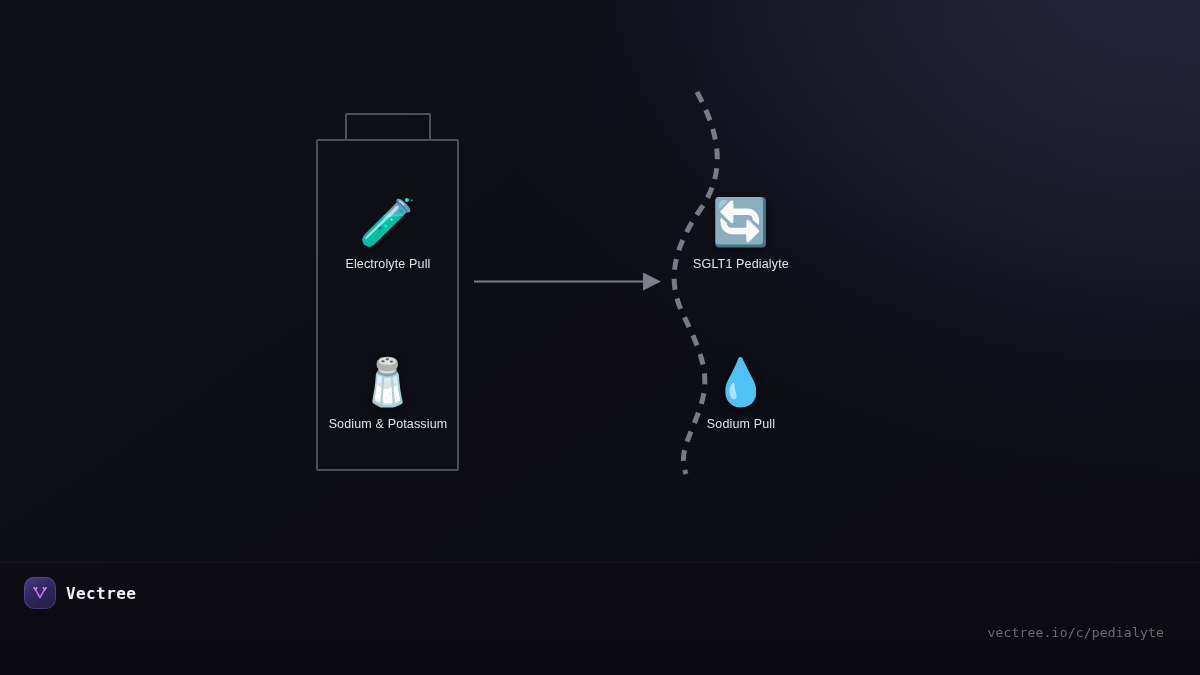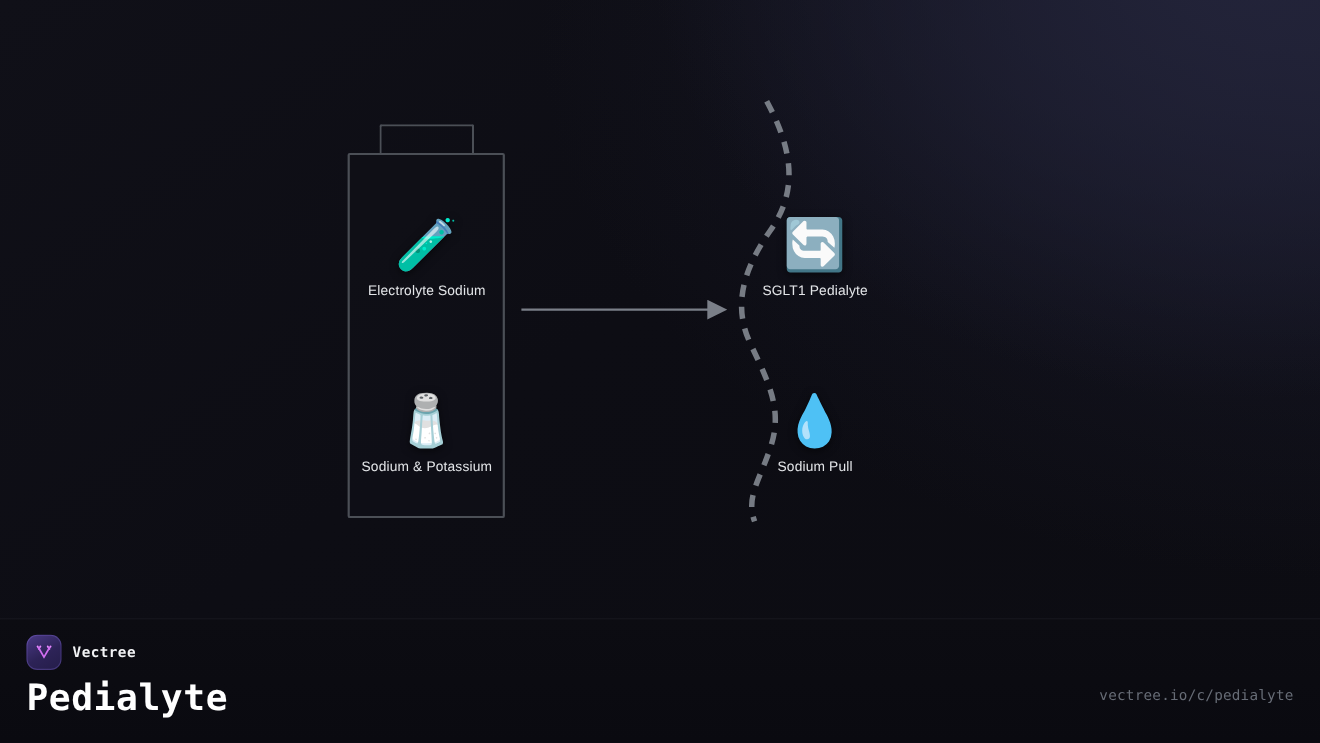--- a/index.html
+++ b/index.html
@@ -115,39 +115,39 @@
     height: 32px;
     border-radius: 10px;
     background: linear-gradient(150deg, #4b3a86 0%, #2d2357 55%, #241d49 100%);
     box-shadow: inset 0 0 0 1px rgba(160,130,255,.25);
     display: flex;
     align-items: center;
     justify-content: center;
   }
   #brand-name {
     font-family: "DejaVu Sans Mono", "Liberation Mono", monospace;
-    font-size: 13px;
+    font-size: 16px;
     font-weight: bold;
     color: #f2f3f5;
     letter-spacing: .4px;
   }
   #page-title {
     position: absolute;
     left: 24px;
     top: 52px;
     font-family: "DejaVu Sans Mono", "Liberation Mono", monospace;
     font-size: 33px;
     font-weight: bold;
     color: #ffffff;
     letter-spacing: .5px;
     line-height: 38px;
   }
   #footer-url {
     position: absolute;
-    right: 24px;
+    right: 36px;
     top: 62px;
     font-family: "DejaVu Sans Mono", "Liberation Mono", monospace;
     font-size: 13px;
     color: #676c76;
     letter-spacing: .2px;
   }
 </style>
 </head>
 <body>
 
@@ -172,21 +172,21 @@
     </svg>
 
     <div class="group-tab" style="left:345px; top:113px; width:86px; height:28px;">
       <span class="group-tab-label"></span>
     </div>
 
     <div class="group-box" style="left:316px; top:139px; width:143px; height:332px;"></div>
 
     <div class="node" style="left:388px; top:196px;">
       <span class="glyph">🧪</span>
-      <span class="caption">Electrolyte Sodium</span>
+      <span class="caption">Electrolyte Pull</span>
     </div>
 
     <div class="node" style="left:388px; top:356px;">
       <span class="glyph">🧂</span>
       <span class="caption">Sodium &amp; Potassium</span>
     </div>
 
     <div class="node" style="left:741px; top:196px;">
       <span class="glyph">🔄</span>
       <span class="caption">SGLT1 Pedialyte</span>
@@ -215,19 +215,18 @@
             <circle cx="5.0" cy="5.6" r="0.95"></circle>
             <circle cx="8.1" cy="5.6" r="0.95"></circle>
             <circle cx="16.0" cy="5.6" r="0.95"></circle>
             <circle cx="19.1" cy="5.6" r="0.95"></circle>
           </g>
         </svg>
       </span>
       <span id="brand-name">Vectree</span>
     </div>
 
-    <div id="page-title">Pedialyte</div>
 
     <div id="footer-url">vectree.io/c/pedialyte</div>
 
   </div>
 
 </div>
 
 </body></html>

